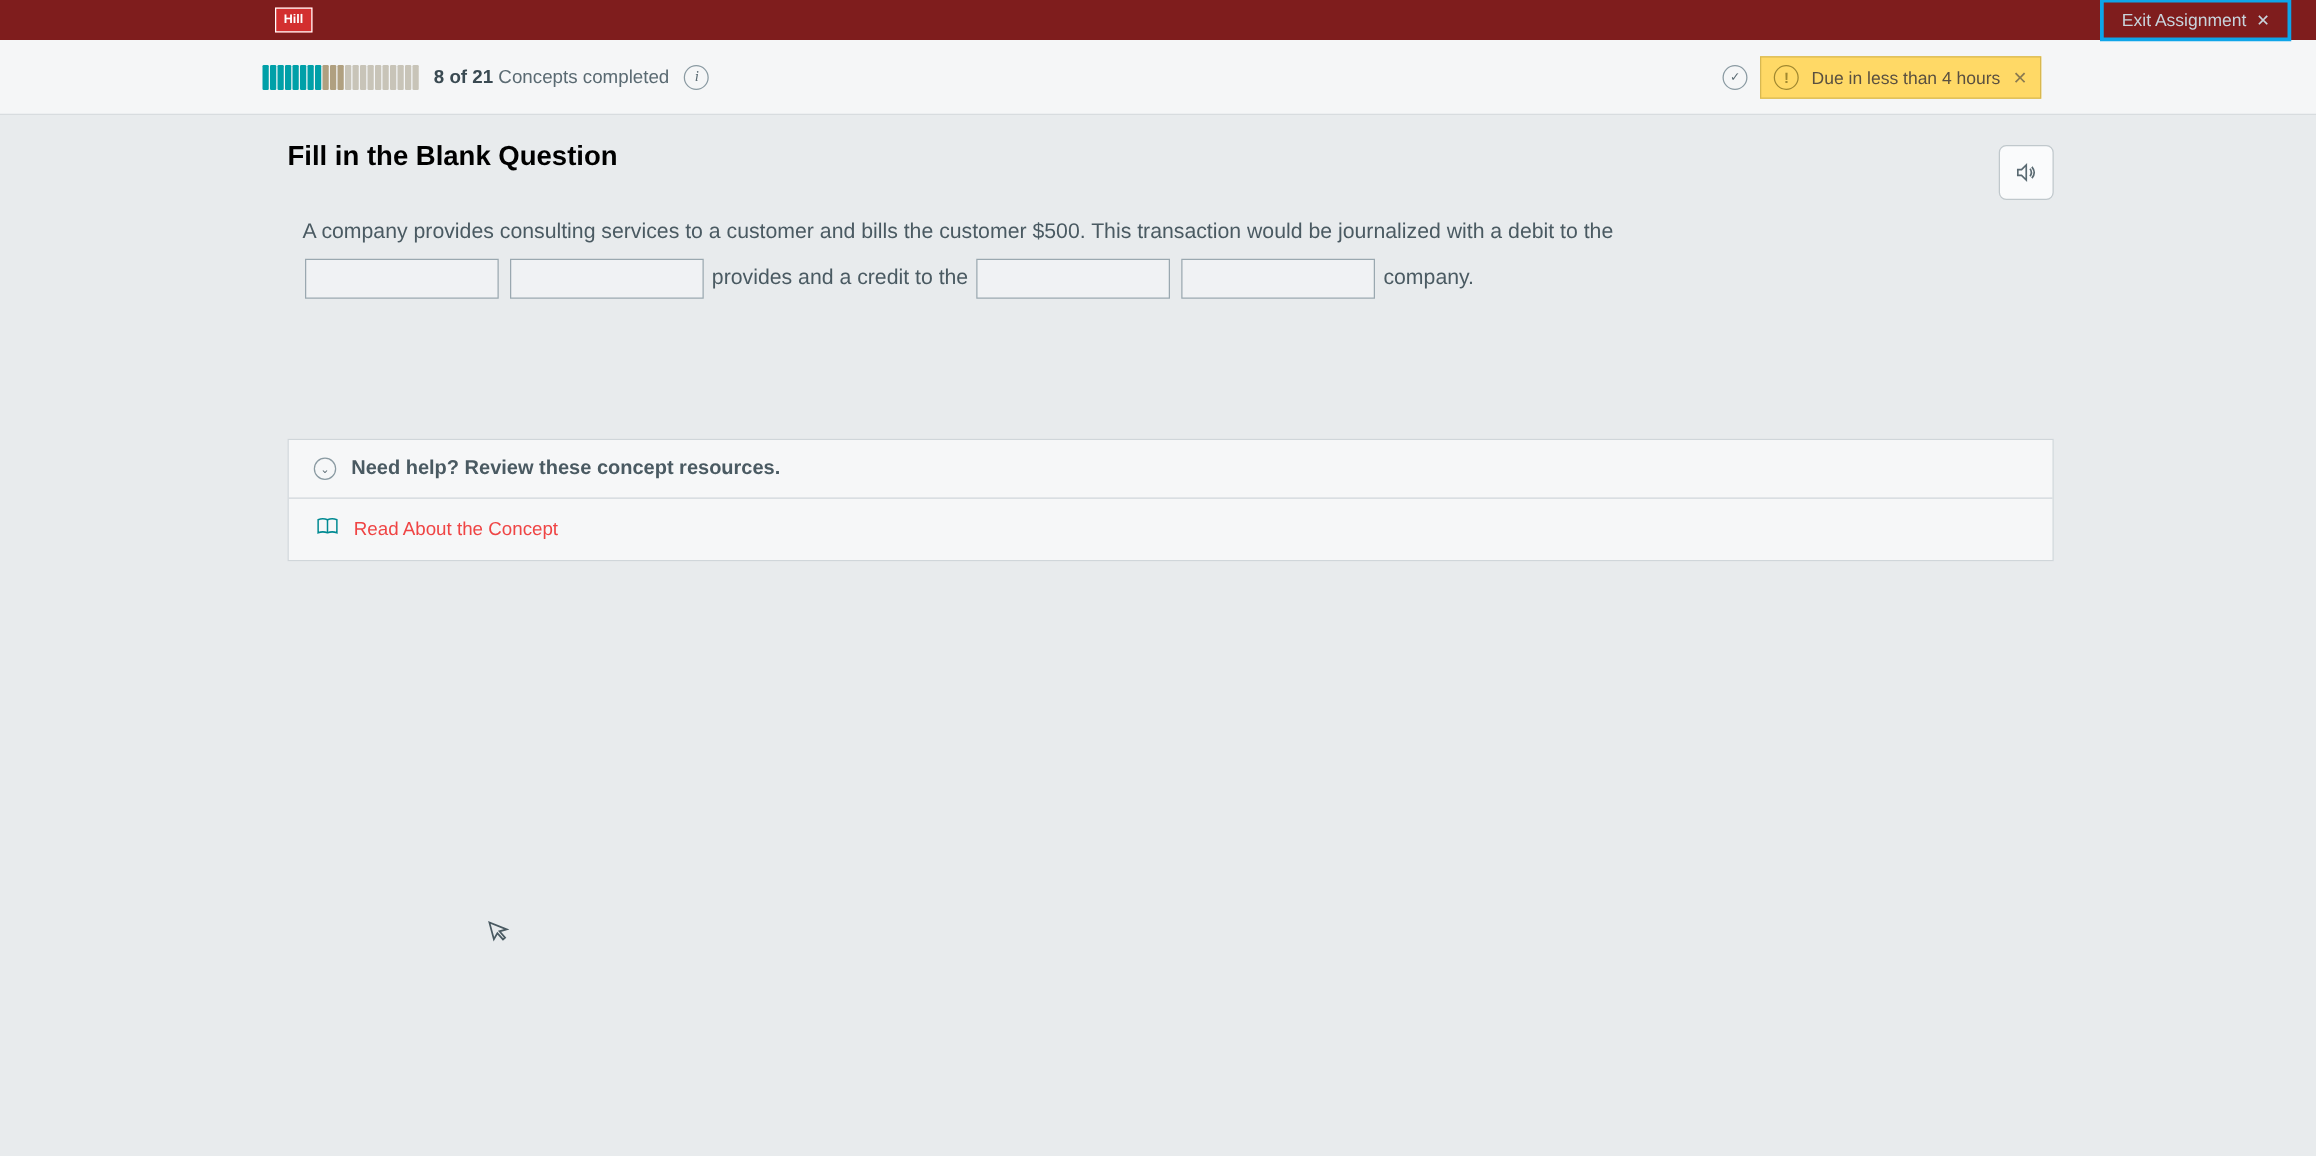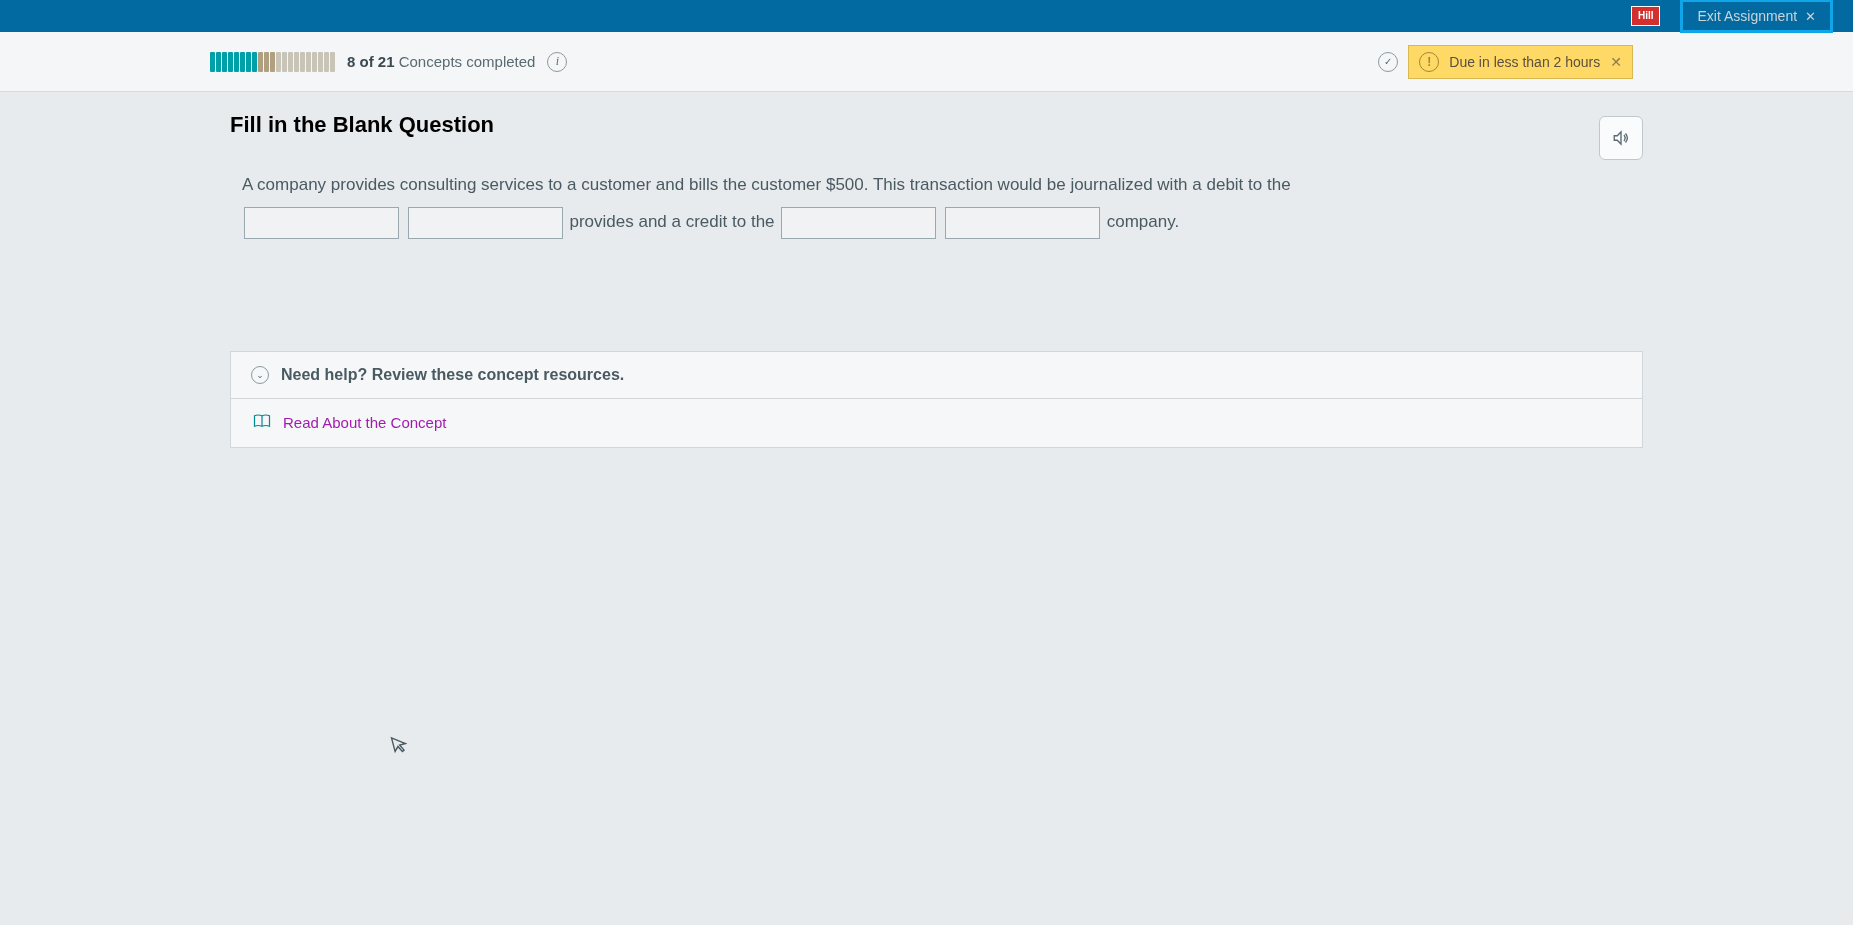--- a/index.html
+++ b/index.html
@@ -8,27 +8,26 @@
       box-sizing: border-box;
     }
     body {
       font-family: Arial, Helvetica, sans-serif;
       background: #e8ebed;
       width: 1853px;
       height: 925px;
       overflow: hidden;
     }
     .top-bar {
-      background: #0369a1;
+      background: #7f1d1d;
       height: 32px;
       display: flex;
       align-items: center;
-      justify-content: flex-end;
+      justify-content: space-between;
       padding: 0 20px 0 220px;
-      gap: 20px;
     }
     .logo {
       background: #d32f2f;
       color: white;
       font-size: 10px;
       font-weight: bold;
       padding: 4px 6px;
       border: 1px solid #fff;
       line-height: 1;
     }
@@ -212,21 +211,21 @@
       align-items: center;
       gap: 12px;
       cursor: pointer;
     }
     .book-icon svg {
       width: 18px;
       height: 16px;
     }
     .help-link {
       font-size: 15px;
-      color: #a21caf;
+      color: #ef4444;
     }
     .cursor {
       position: absolute;
       left: 392px;
       top: 734px;
       font-size: 18px;
       color: #5a6a72;
       transform: rotate(-15deg);
     }
   </style>
@@ -268,21 +267,21 @@
       </div>
     <span class="progress-text">
       <strong>8 of 21</strong><span> Concepts completed</span>
     </span>
     <span class="info-icon-circle">i</span>
   </div>
   <div class="progress-right">
     <span class="check-icon">✓</span>
     <div class="due-pill">
       <span class="warn-icon">!</span>
-      <span>Due in less than 2 hours</span>
+      <span>Due in less than 4 hours</span>
       <span class="due-close">✕</span>
     </div>
   </div>
 </div>
 
 <div class="content-area">
   <div class="question-header">
     <h2 class="question-title">Fill in the Blank Question</h2>
     <button class="audio-btn">
       <svg width="20" height="18" viewBox="0 0 24 24" fill="none" stroke="#5a6a72" stroke-width="1.8">

